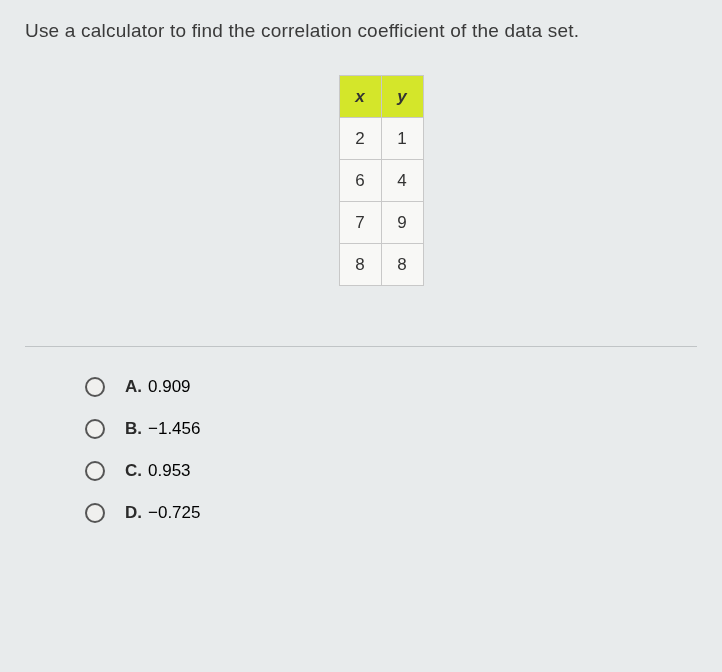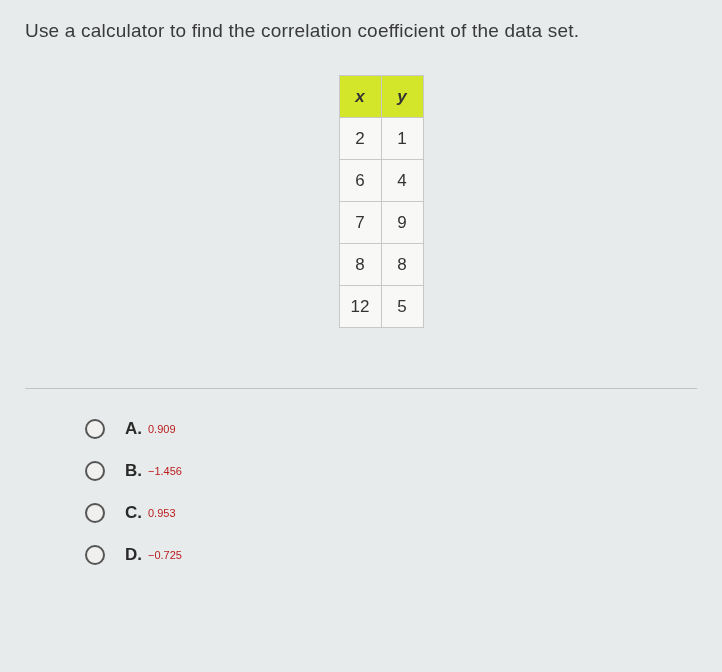--- a/index.html
+++ b/index.html
@@ -69,22 +69,22 @@
       margin-right: 20px;
       background: #f0f0ee;
     }
     .option-letter {
       font-weight: bold;
       font-size: 17px;
       margin-right: 6px;
       color: #2a2a2a;
     }
     .option-value {
-      font-size: 11px;
-      color: #b91c1c;
+      font-size: 17px;
+      color: #000000;
       text-align: center;
     }
   </style>
 </head>
 <body>
 
 <div class="question-text">Use a calculator to find the correlation coefficient of the data set.</div>
 
 <div class="table-container">
   <table>
@@ -104,24 +104,20 @@
         <td>4</td>
       </tr>
       <tr>
         <td>7</td>
         <td>9</td>
       </tr>
       <tr>
         <td>8</td>
         <td>8</td>
       </tr>
-      <tr>
-        <td>12</td>
-        <td>5</td>
-      </tr>
     </tbody>
   </table>
 </div>
 
 <hr class="divider">
 
 <div class="options">
   <div class="option">
     <div class="radio"></div>
     <span class="option-letter">A.</span>

